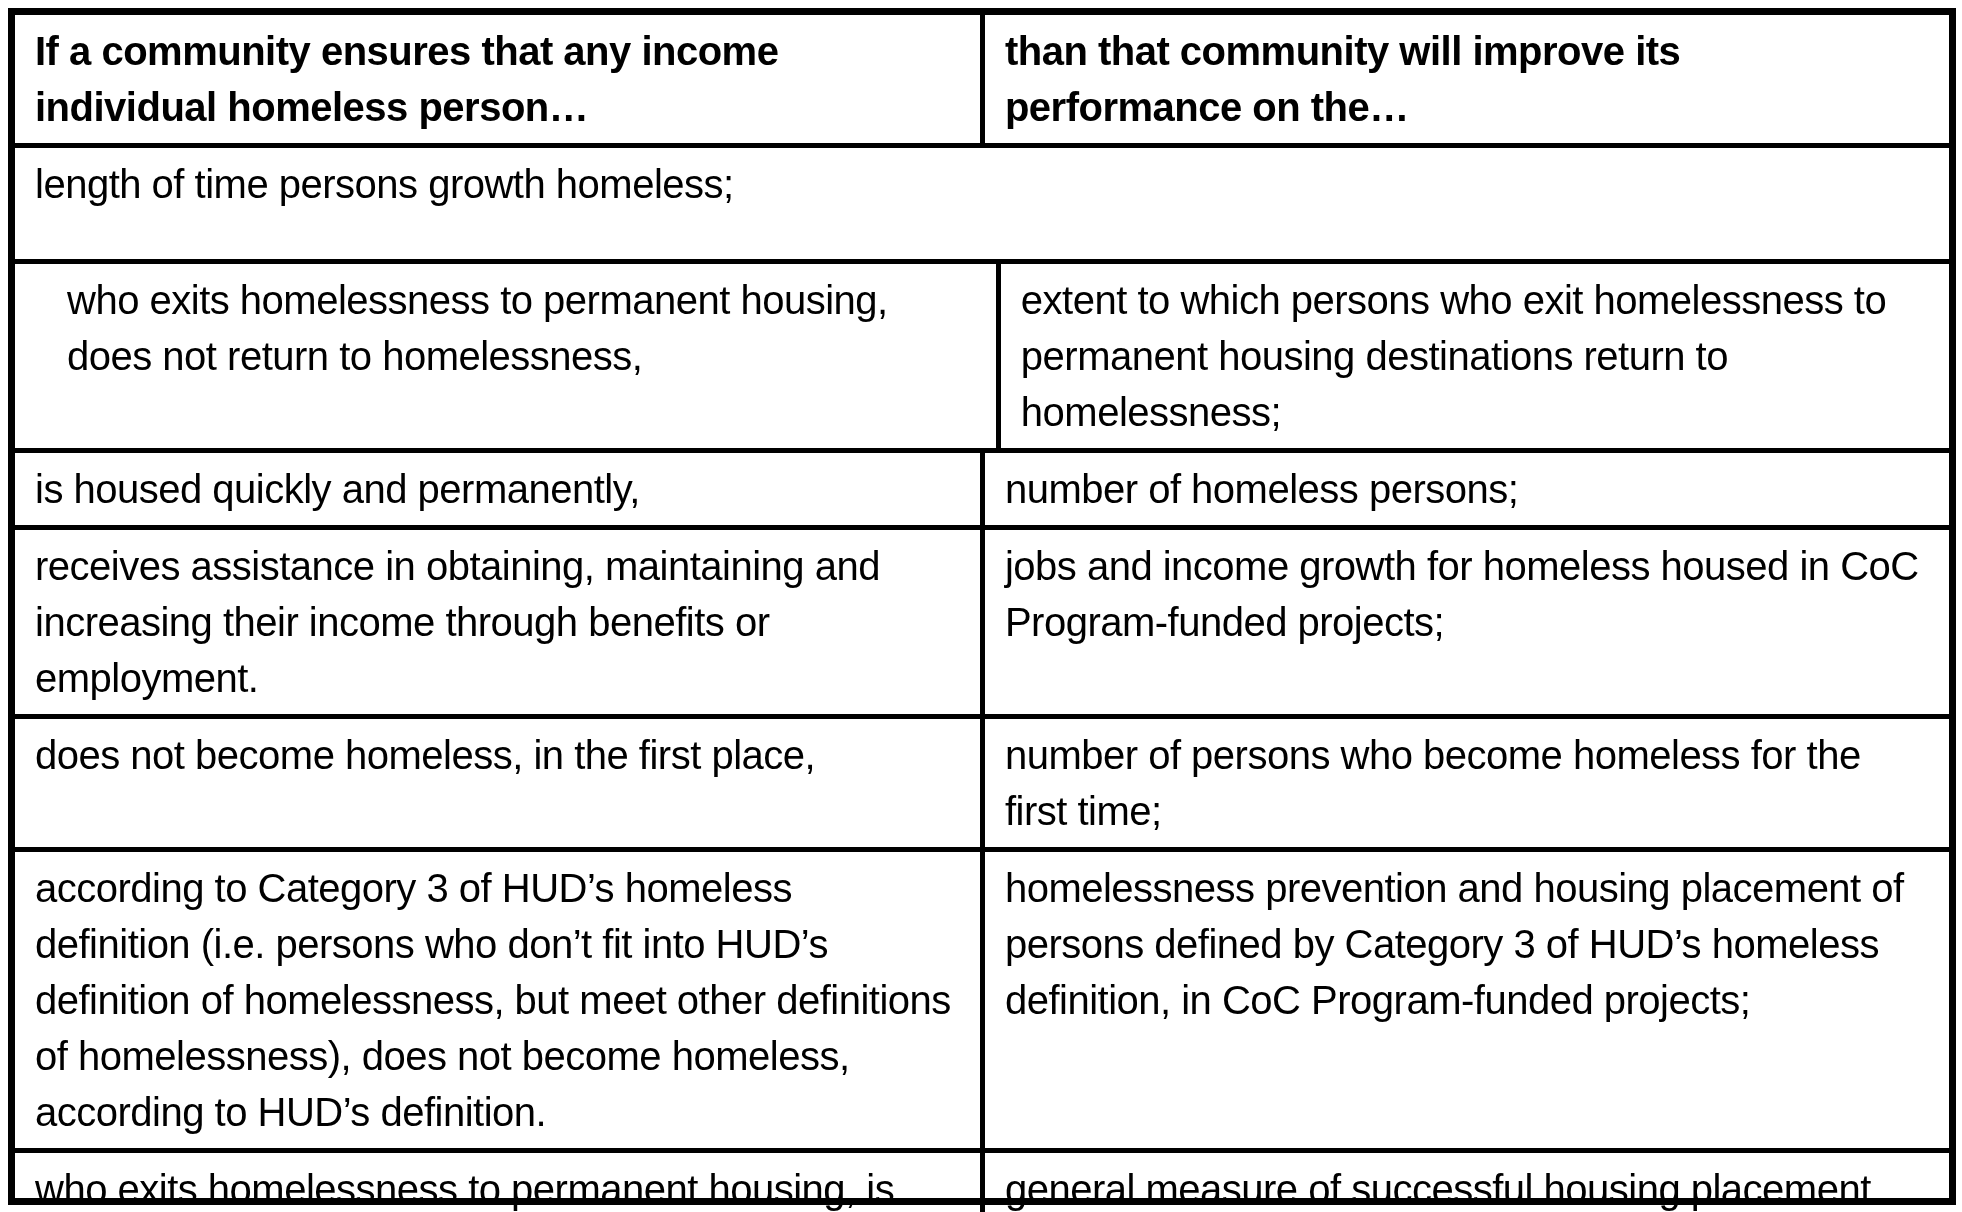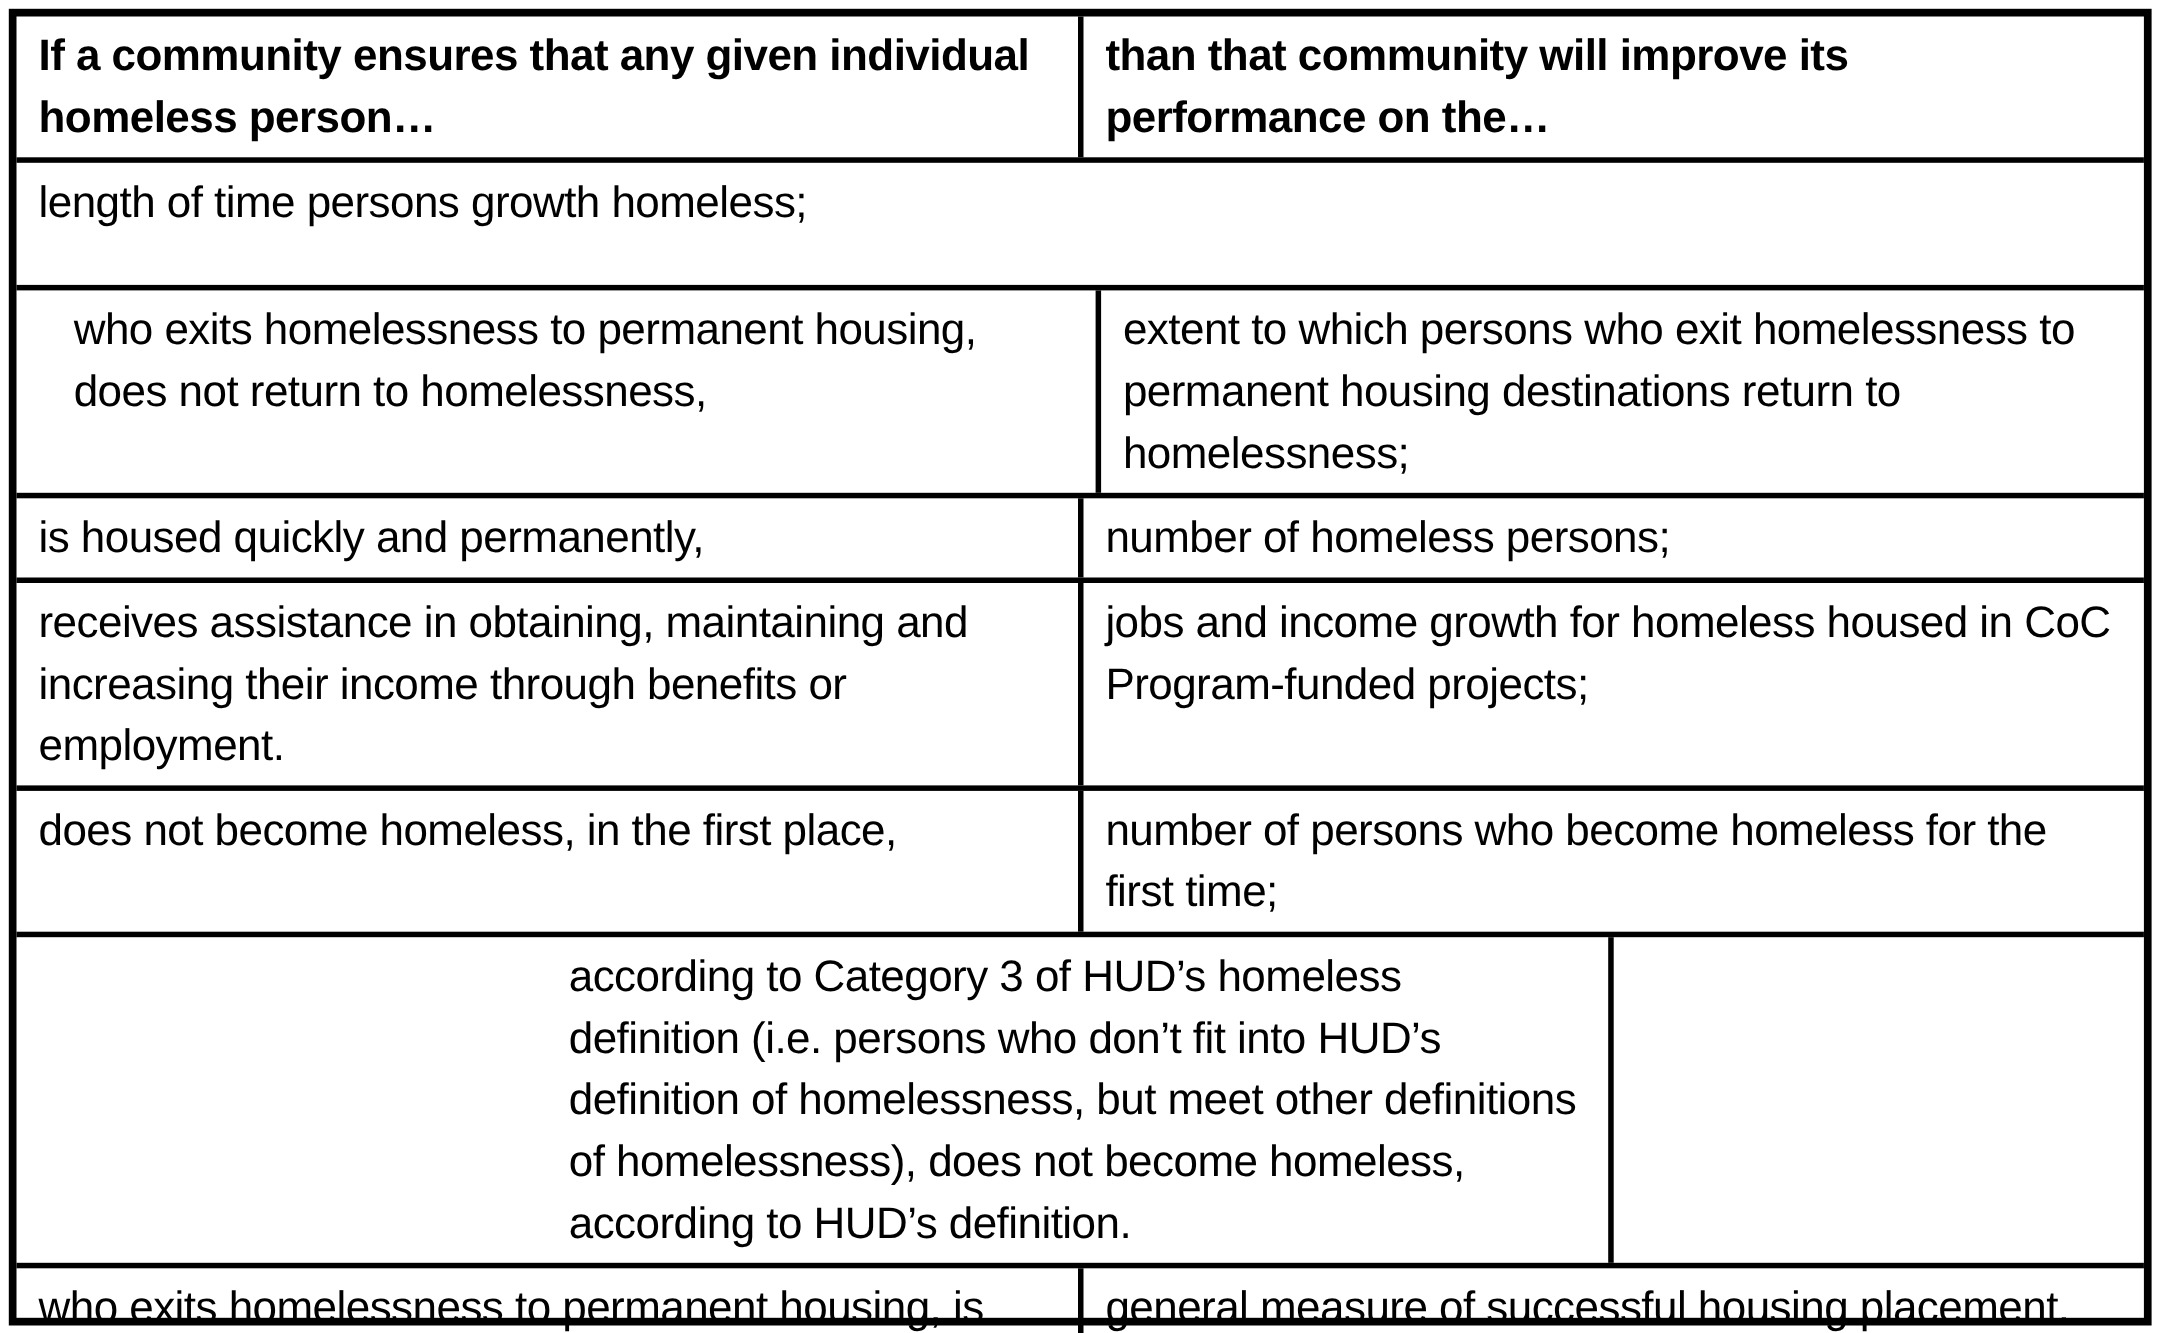--- a/index.html
+++ b/index.html
@@ -60,21 +60,21 @@
   .row:nth-child(7) { min-height: 286px; justify-content: center; }
   .row:nth-child(8) { flex: 1; }
 </style>
 </head>
 <body>
 
 <div class="page">
   <div class="tbl">
 
     <div class="row header">
-      <div class="cell left">If a community ensures that any given individual homeless person…</div>
+      <div class="cell left">If a community ensures that any income individual homeless person…</div>
       <div class="cell right">than that community will improve its performance on the…</div>
     </div>
 
     <div class="row">
       <div class="cell right">length of time persons growth homeless;</div>
     </div>
 
     <div class="row">
       <div class="cell left">who exits homelessness to permanent housing, does not return to homelessness,</div>
       <div class="cell right">extent to which persons who exit homelessness to permanent housing destinations return to homelessness;</div>
@@ -90,20 +90,21 @@
       <div class="cell right">jobs and income growth for homeless housed in CoC Program-funded projects;</div>
     </div>
 
     <div class="row">
       <div class="cell left">does not become homeless, in the first place,</div>
       <div class="cell right">number of persons who become homeless for the first time;</div>
     </div>
 
     <div class="row">
       <div class="cell left">according to Category 3 of HUD’s homeless definition (i.e. persons who don’t fit into HUD’s definition of homelessness, but meet other definitions of homelessness), does not become homeless, according to HUD’s definition.</div>
+      <div class="cell right">homelessness prevention and housing placement of persons defined by Category 3 of HUD’s homeless definition, in CoC Program-funded projects;</div>
     </div>
 
     <div class="row">
       <div class="cell left">who exits homelessness to permanent housing, is placed in the type of housing in which they will be most successful.</div>
       <div class="cell right">general measure of successful housing placement.</div>
     </div>
 
   </div>
 </div>
 

